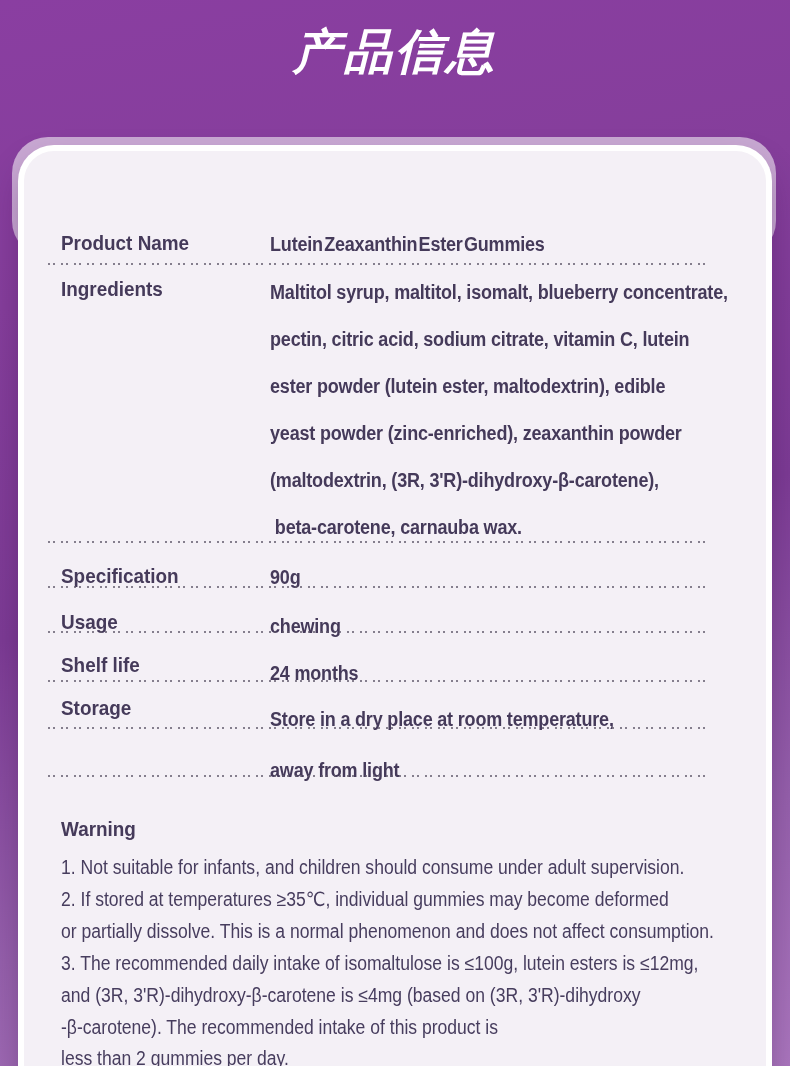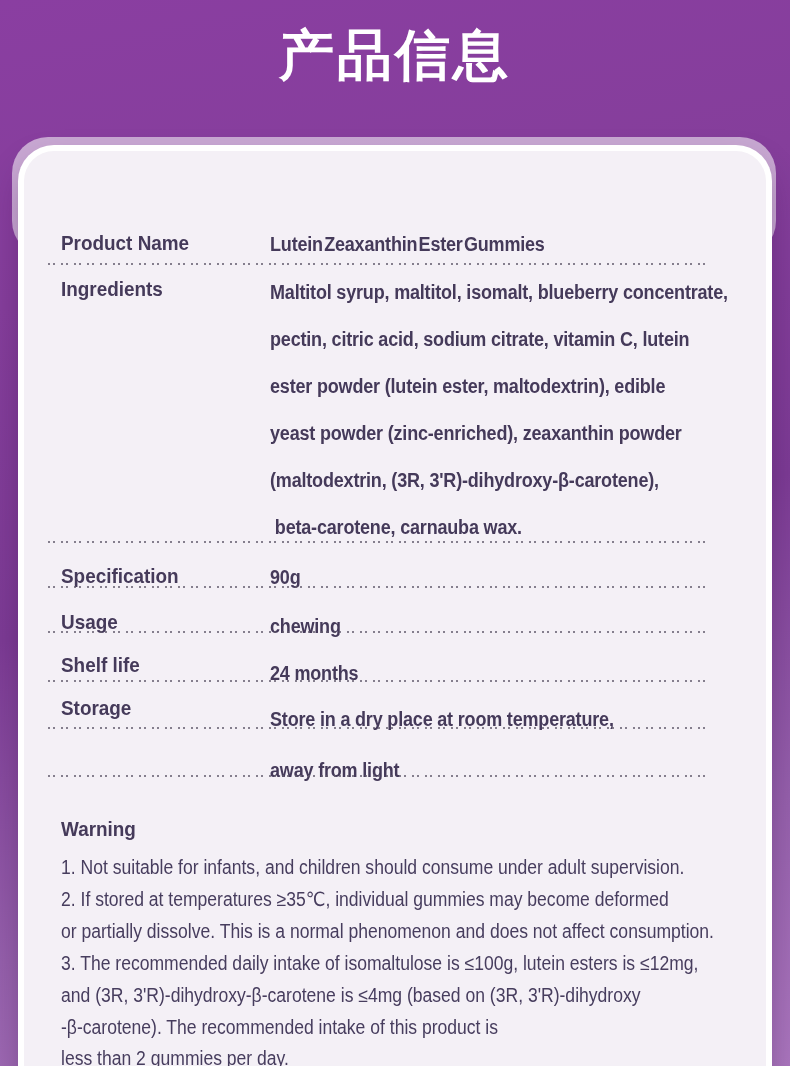--- a/index.html
+++ b/index.html
@@ -7,22 +7,23 @@
     width: 790px; height: 1066px;
     overflow: hidden;
     position: relative;
     font-family: "Liberation Sans", "DejaVu Sans", sans-serif;
     background: linear-gradient(168deg, #8a3ea1 0%, #853e9b 25%, #7c3b94 52%, #9560ab 78%, #aa76bd 100%);
   }
   .page-title {
     position: absolute; top: 24px; left: 0; width: 100%;
     text-align: center;
     color: #ffffff;
-    font-size: 55px; font-weight: 700; letter-spacing: 3px;
+    font-size: 48px; font-weight: 700; letter-spacing: 3px;
     line-height: 1.15;
+    font-style: italic;
   }
   .card {
     position: absolute; left: 24px; top: 151px;
     width: 742px; height: 990px;
     background: #f4f0f6;
     border-radius: 30px;
     box-shadow: 0 0 0 6px #ffffff, 0 16px 34px rgba(47, 13, 66, 0.38);
   }
   .card::before {
     content: "";

